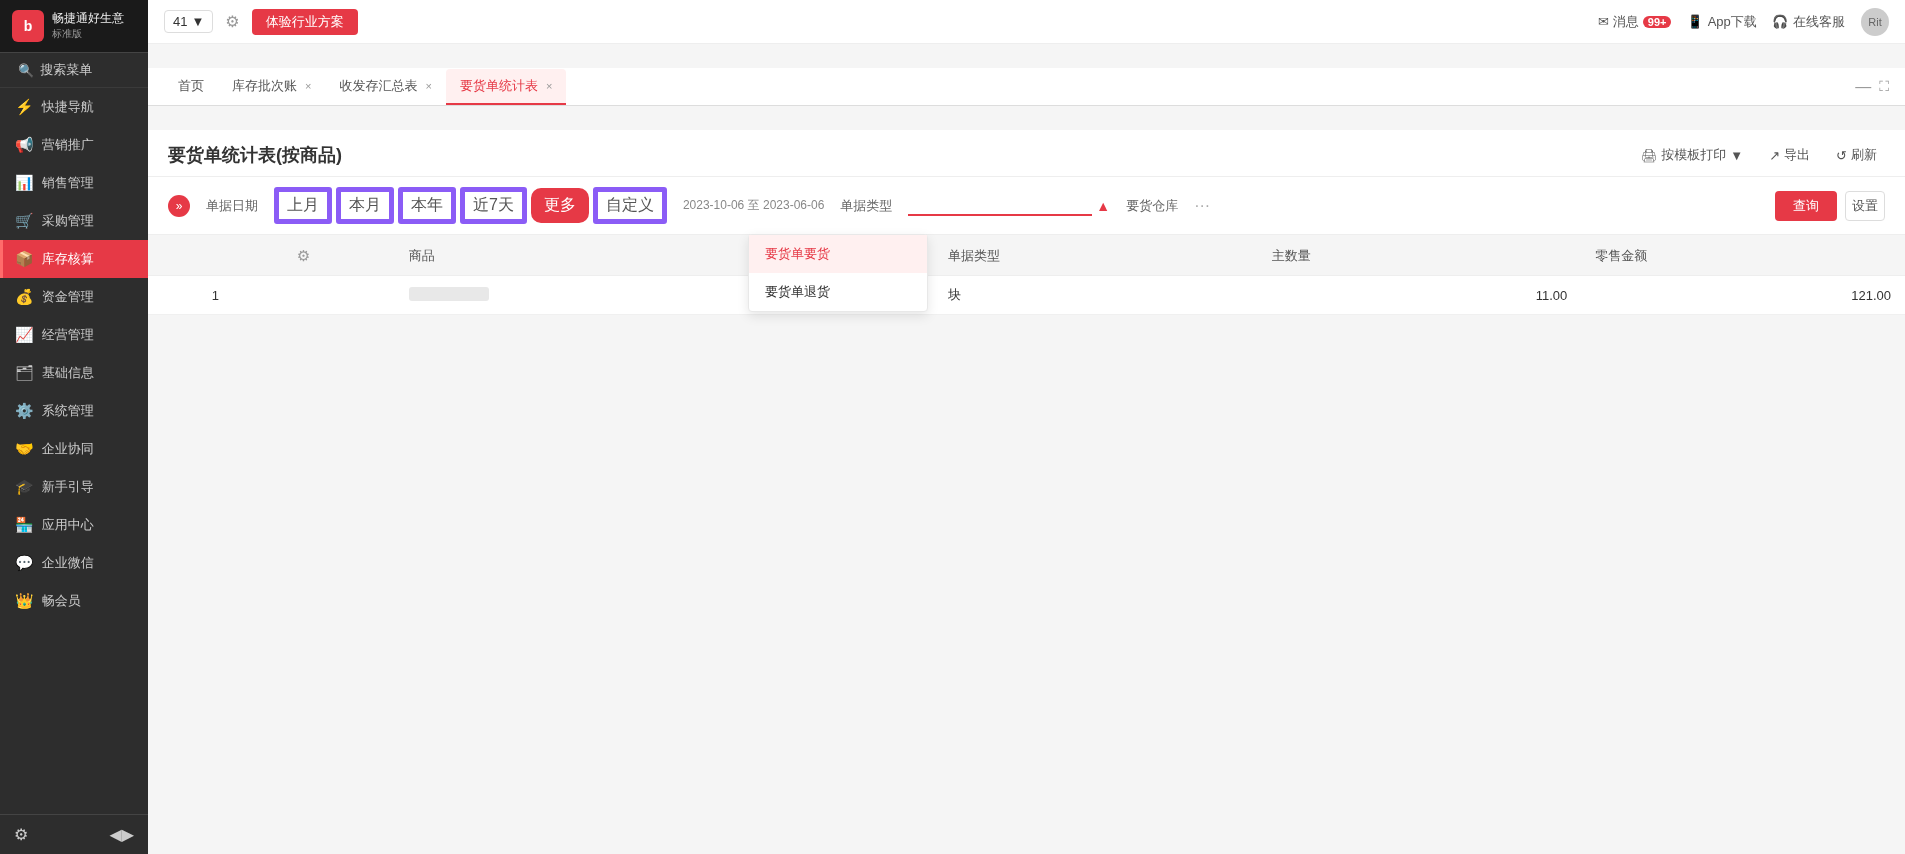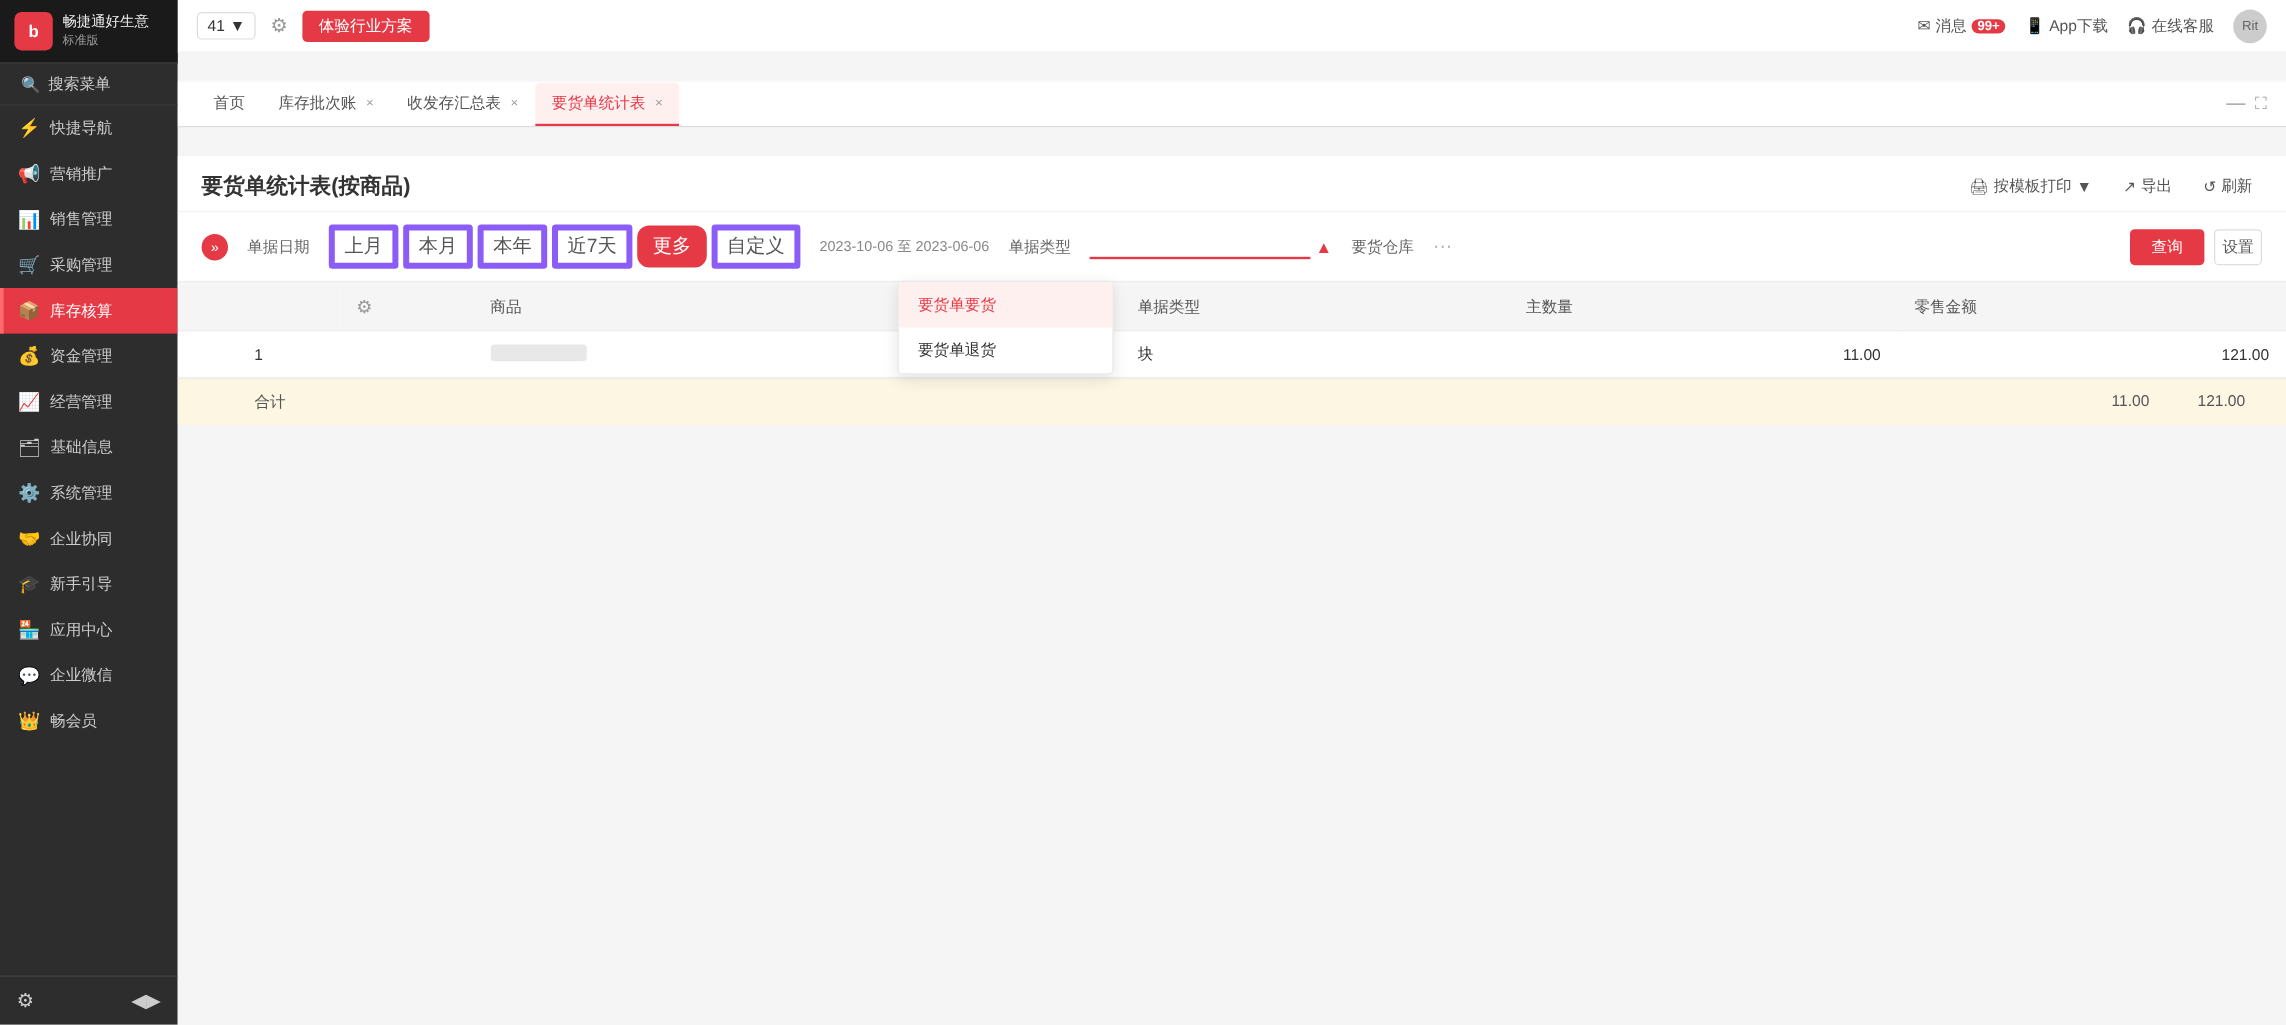--- a/index.html
+++ b/index.html
@@ -457,24 +457,15 @@
               <span class="goods-placeholder"></span>
             </td>
             <td class="col-unit">块</td>
             <td class="col-qty">11.00</td>
             <td class="col-amount">121.00</td>
           </tr>
         </tbody>
       </table>
     </div>
 
-    <div class="table-footer">
-      <div class="total-label">
-        <span>合计</span>
-      </div>
-      <div style="flex:1;display:flex;justify-content:flex-end;gap:40px;padding-right:20px;">
-        <div>11.00</div>
-        <div>121.00</div>
-      </div>
-    </div>
 
   </div>
 </div>
 
 </body></html>

